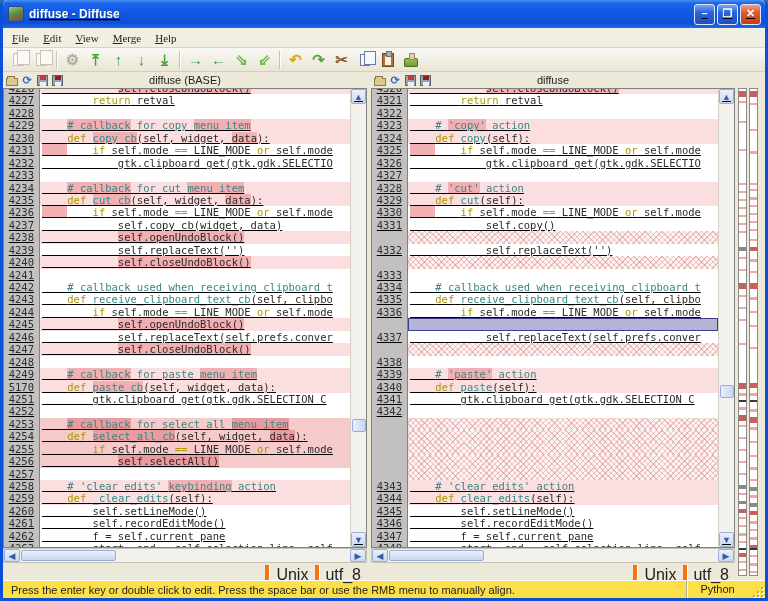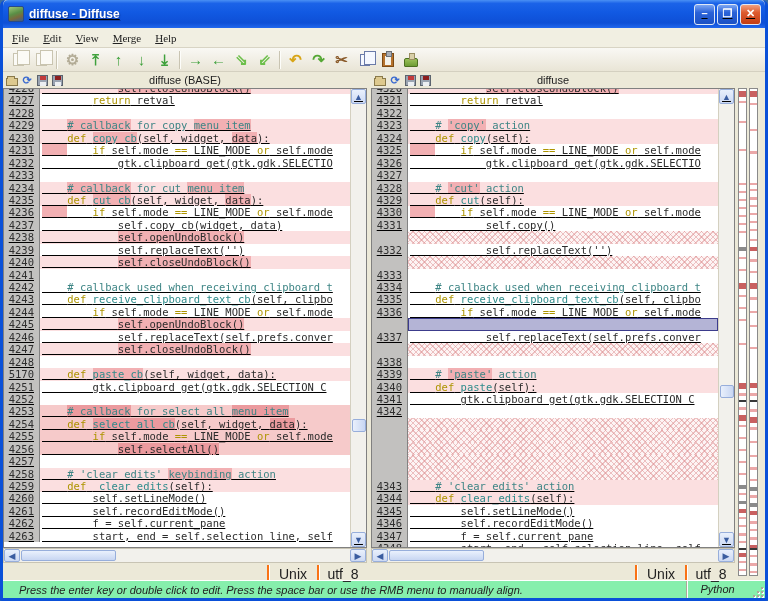--- a/index.html
+++ b/index.html
@@ -90,30 +90,30 @@
   .vthumb{ position:absolute; left:1px; width:14px; height:13px; border-radius:2px;
     background:linear-gradient(90deg,#e9f0fc,#c8d6f2); border:1px solid #97aedb; }
   .hscroll{ height:15px; background:#f2f1ec; border:1px solid #c8c4b4; display:flex; position:relative; margin-top:0; }
   .hbtn{ width:16px; height:100%; background:linear-gradient(180deg,#e9f0fc,#cdd9f3); border:1px solid #97aedb;
     border-radius:2px; color:#3b5da0; font-size:9px; display:flex; align-items:center; justify-content:center; }
   .hbtn.right{ margin-left:auto; }
   .hthumb{ position:absolute; left:17px; top:1px; width:95px; height:11px; border-radius:2px;
     background:linear-gradient(180deg,#eaf1fd,#c8d6f2); border:1px solid #97aedb; }
   
   .panestatus{ height:17px; display:flex; justify-content:flex-end; align-items:stretch; background:#ece9d8; padding-top:2px; }
-  .scell{ min-width:50px; text-align:center; font-size:14px; color:#222; padding:1px 6px 0 6px;
-    border-left:2px solid #f97316; box-shadow:inset 1px 0 0 #fff; }
+  .scell{ min-width:50px; text-align:center; font-size:16px; color:#222; padding:1px 6px 0 6px;
+    border-left:4px solid #f97316; box-shadow:inset 1px 0 0 #fff; }
   
   .mapcol{ flex:1; position:relative; background:#ece9d8; }
   .mapstrip{ position:absolute; top:0; width:9px; height:488px; background:#fff; border:1px solid #8a8a8a; }
   .mapstrip.c1{ left:3px; } .mapstrip.c2{ left:14px; }
   .stripe{ position:absolute; left:0; width:100%; }
   
-  .statusbar{ height:18px; background:#86efac; border-top:1px solid #fff; display:flex; align-items:center;
-    font-size:11px; color:#222; padding-left:16px;font-style:italic; }
+  .statusbar{ height:18px; background:#fde047; border-top:1px solid #fff; display:flex; align-items:center;
+    font-size:11px; color:#222; padding-left:8px; }
   .statusbar .msg{ flex:1; padding-top:1px; }
   .syntaxcell{ min-width:62px; text-align:center; border-left:1px solid #aca899; box-shadow:inset 1px 0 0 #fff; padding:2px 8px 0 8px; align-self:stretch; }
   .grip{ width:14px; height:14px; margin:2px 1px 0 2px; position:relative; }
   .grip i{ position:absolute; width:2px; height:2px; background:#aca899; box-shadow:1px 1px 0 #fff; }
 </style>
 </head>
 <body>
 
 <div class="window">
 
@@ -228,20 +228,21 @@
             <div class="row plain"><span class="ln">4239</span><span class="code"><span class="seg-t">            self.replaceText('')</span></span></div>
             <div class="row pink"><span class="ln">4240</span><span class="code"><span class="seg-t">            </span><span class="seg-t hl">self.closeUndoBlock()</span></span></div>
             <div class="row plain"><span class="ln">4241</span><span class="code"></span></div>
             <div class="row plain"><span class="ln">4242</span><span class="code"><span class="seg-t">    </span><span class="seg-c"># callback used when receiving clipboard t</span></span></div>
             <div class="row plain"><span class="ln">4243</span><span class="code"><span class="seg-t">    </span><span class="seg-k">def</span><span class="seg-t"> </span><span class="seg-f">receive_clipboard_text_cb</span><span class="seg-t">(self, clipbo</span></span></div>
             <div class="row plain"><span class="ln">4244</span><span class="code"><span class="seg-t">        </span><span class="seg-k">if</span><span class="seg-t"> self.mode </span><span class="seg-k">==</span><span class="seg-t"> LINE_MODE </span><span class="seg-k">or</span><span class="seg-t"> self.mode</span></span></div>
             <div class="row pink"><span class="ln">4245</span><span class="code"><span class="seg-t">            </span><span class="seg-t hl">self.openUndoBlock()</span></span></div>
             <div class="row plain"><span class="ln">4246</span><span class="code"><span class="seg-t">            self.replaceText(self.prefs.conver</span></span></div>
             <div class="row pink"><span class="ln">4247</span><span class="code"><span class="seg-t">            </span><span class="seg-t hl">self.closeUndoBlock()</span></span></div>
             <div class="row plain"><span class="ln">4248</span><span class="code"></span></div>
+            <div class="row pink"><span class="ln">4249</span><span class="code"><span class="seg-t">    </span><span class="seg-c hl"># callback</span><span class="seg-c"> for paste </span><span class="seg-c hl">menu item</span></span></div>
             <div class="row pink"><span class="ln">5170</span><span class="code"><span class="seg-t">    </span><span class="seg-k">def</span><span class="seg-t"> </span><span class="seg-f hl">paste_cb</span><span class="seg-t">(self, widget, data):</span></span></div>
             <div class="row plain"><span class="ln">4251</span><span class="code"><span class="seg-t">        gtk.clipboard_get(gtk.gdk.SELECTION_C</span></span></div>
             <div class="row plain"><span class="ln">4252</span><span class="code"></span></div>
             <div class="row pink2"><span class="ln">4253</span><span class="code"><span class="seg-t">    </span><span class="seg-c hl"># callback</span><span class="seg-c"> for select all </span><span class="seg-c hl">menu item</span></span></div>
             <div class="row pink2"><span class="ln">4254</span><span class="code"><span class="seg-t">    </span><span class="seg-k">def</span><span class="seg-t"> </span><span class="seg-f hl">select_all_cb</span><span class="seg-t">(self, widget, </span><span class="seg-t hl">data</span><span class="seg-t">):</span></span></div>
             <div class="row pink2"><span class="ln">4255</span><span class="code"><span class="seg-t">        </span><span class="seg-k">if</span><span class="seg-t"> self.mode </span><span class="seg-k">==</span><span class="seg-t"> LINE_MODE </span><span class="seg-k">or</span><span class="seg-t"> self.mode</span></span></div>
             <div class="row pink2"><span class="ln">4256</span><span class="code"><span class="seg-t">            </span><span class="seg-t hl">self.selectAll()</span></span></div>
             <div class="row plain"><span class="ln">4257</span><span class="code"></span></div>
             <div class="row pink"><span class="ln">4258</span><span class="code"><span class="seg-t">    </span><span class="seg-c"># 'clear_edits' </span><span class="seg-c hl">keybinding</span><span class="seg-c"> action</span></span></div>
             <div class="row pink"><span class="ln">4259</span><span class="code"><span class="seg-t">    </span><span class="seg-k">def</span><span class="seg-t"> </span><span class="seg-f">_clear_edits</span><span class="seg-t">(self):</span></span></div>

